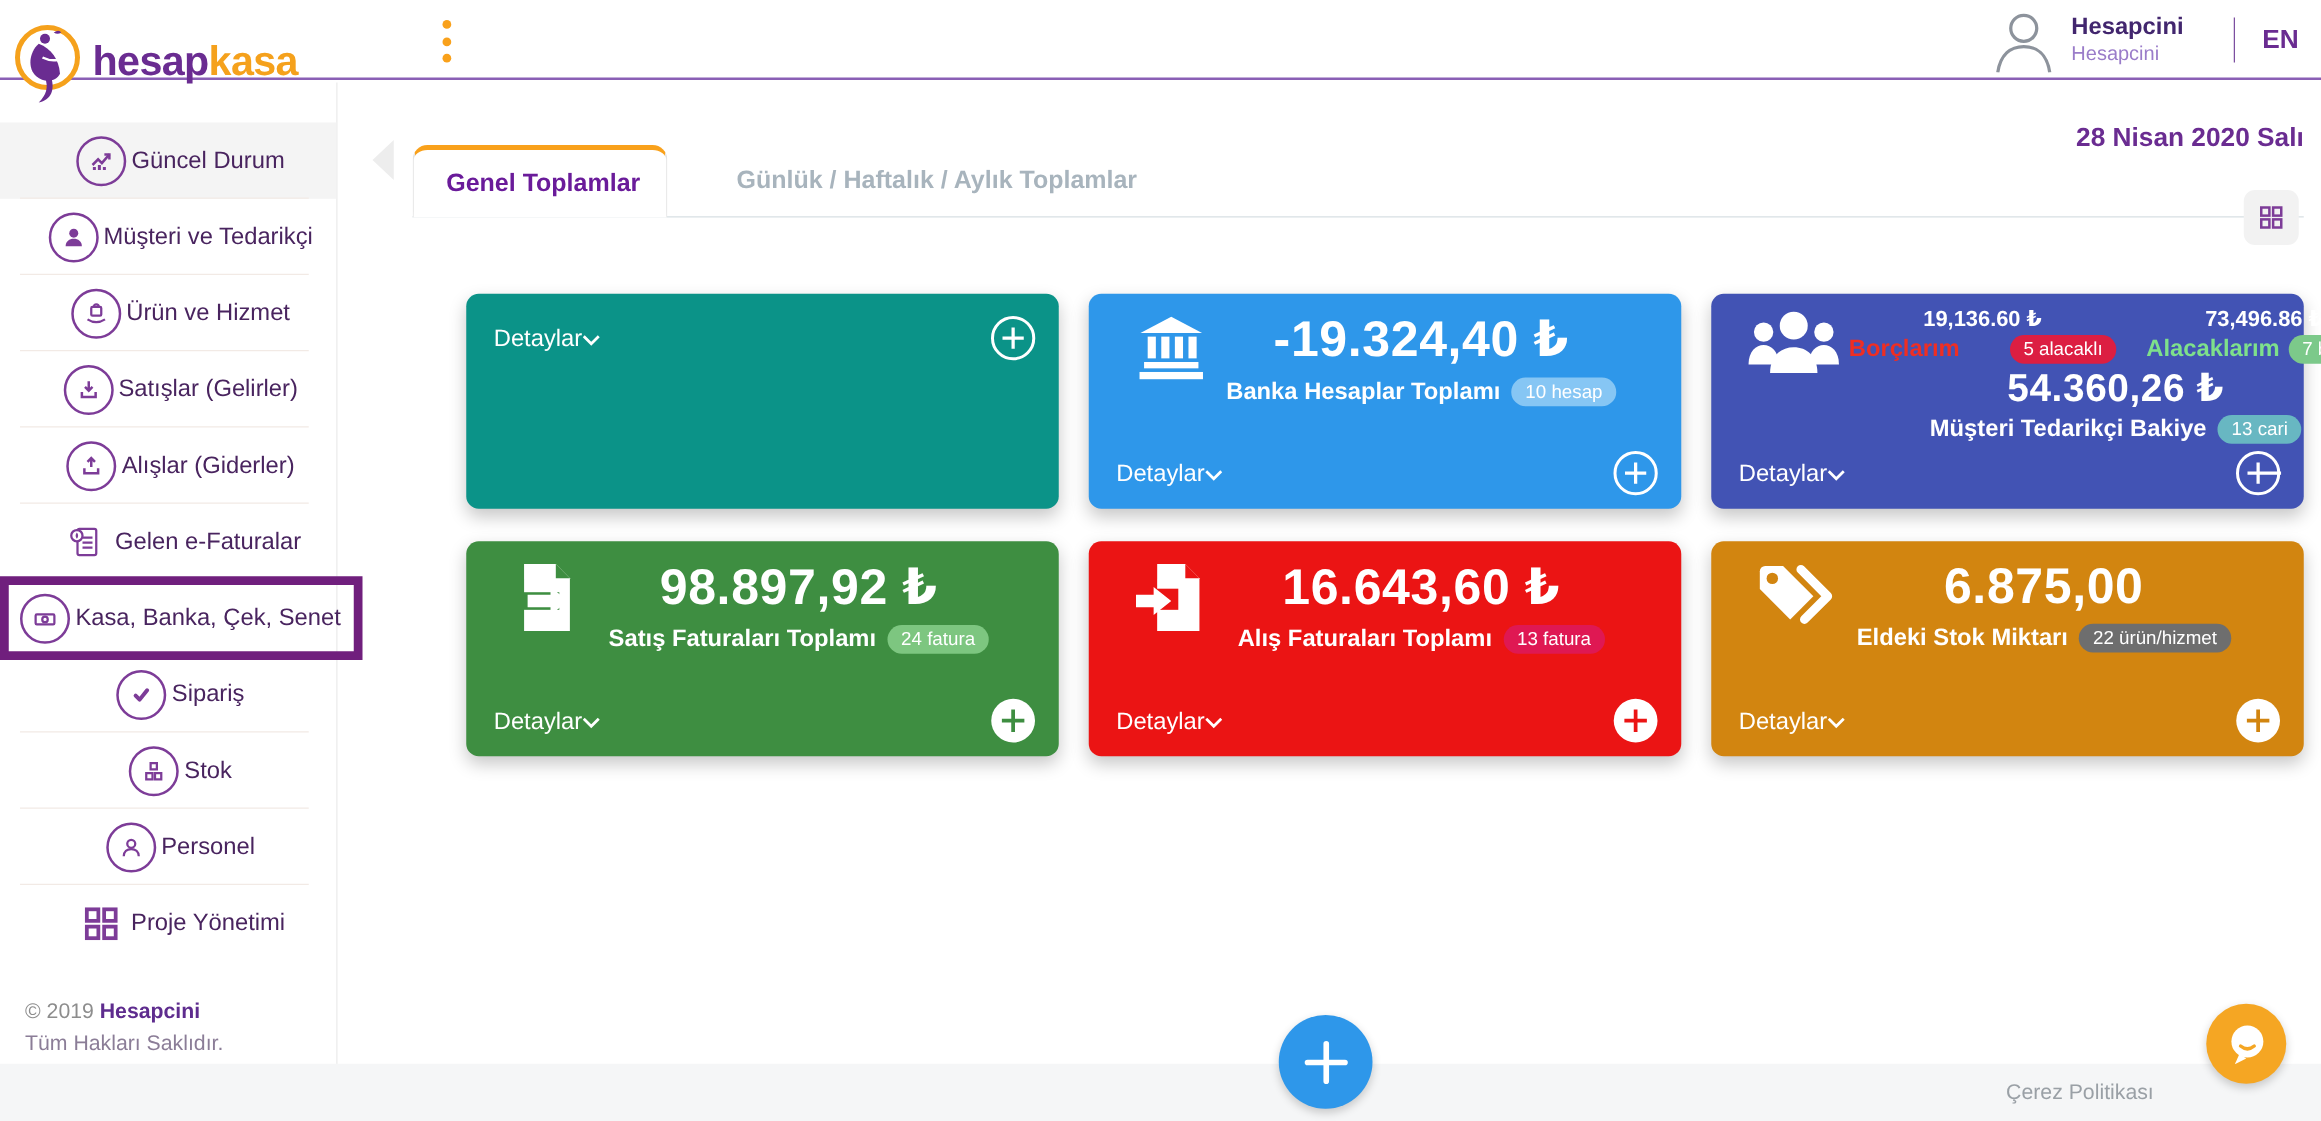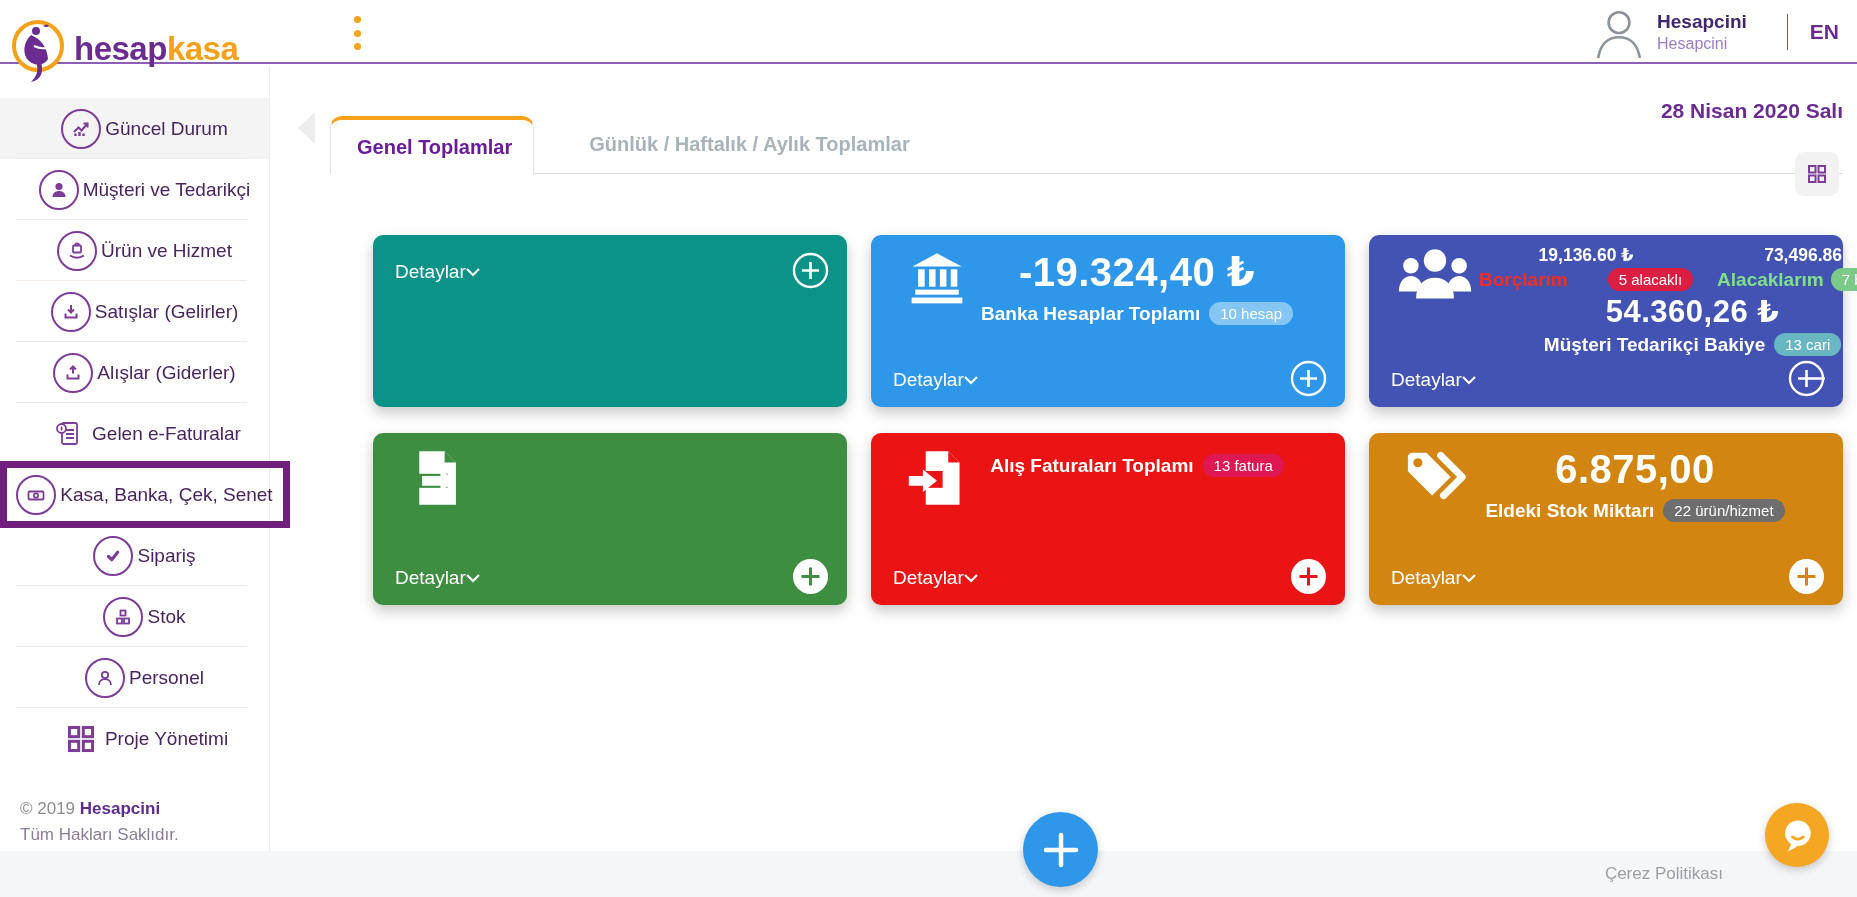--- a/index.html
+++ b/index.html
@@ -394,20 +394,27 @@
       <div class="card" style="--c: #3e8e41; --badge: #7dc680;">
         <div class="card-main">
           <div class="card-icon">
             <svg width="62" height="62" viewBox="0 0 44 44">
               <path d="M8 3 h18 l8 8 v30 h-26 z" fill="#fff"></path>
               <path d="M26 3 l8 8 h-8 z" fill="var(--c)"></path>
               <rect x="6" y="19" width="22" height="10" fill="var(--c)"></rect>
               <path d="M10 20.5 h13 v-4.5 l10 8 -10 8 v-4.5 h-13 z" fill="#fff"></path>
             </svg>
           </div>
+          <div class="card-center">
+            <div class="value">98.897,92 ₺</div>
+            <div class="label-row">
+              <span>Satış Faturaları Toplamı</span>
+              <span class="pill">24 fatura</span>
+            </div>
+          </div>
         </div>
         <div class="card-footer">
           <span class="details">
             <span>Detaylar</span>
             <svg width="14" height="9" viewBox="0 0 14 9">
                 <path d="M1 1 l6 6 6-6" fill="none" stroke="#fff" stroke-width="2.2"></path>
               </svg>
           </span>
           <span class="plus">
             <svg width="37" height="37" viewBox="0 0 37 37">
@@ -422,20 +429,21 @@
         <div class="card-main">
           <div class="card-icon">
             <svg width="62" height="62" viewBox="0 0 44 44">
               <path d="M14 3 h16 l8 8 v30 h-24 z" fill="#fff"></path>
               <path d="M30 3 l8 8 h-8 z" fill="var(--c)"></path>
               <rect x="10" y="17" width="16" height="12" fill="var(--c)"></rect>
               <path d="M2 20.5 h10 v-4.5 l10 8 -10 8 v-4.5 h-10 z" fill="#fff"></path>
             </svg>
           </div>
           <div class="card-center">
+            <div class="value">16.643,60 ₺</div>
             <div class="label-row">
               <span>Alış Faturaları Toplamı</span>
               <span class="pill">13 fatura</span>
             </div>
           </div>
         </div>
         <div class="card-footer">
           <span class="details">
             <span>Detaylar</span>
             <svg width="14" height="9" viewBox="0 0 14 9">

